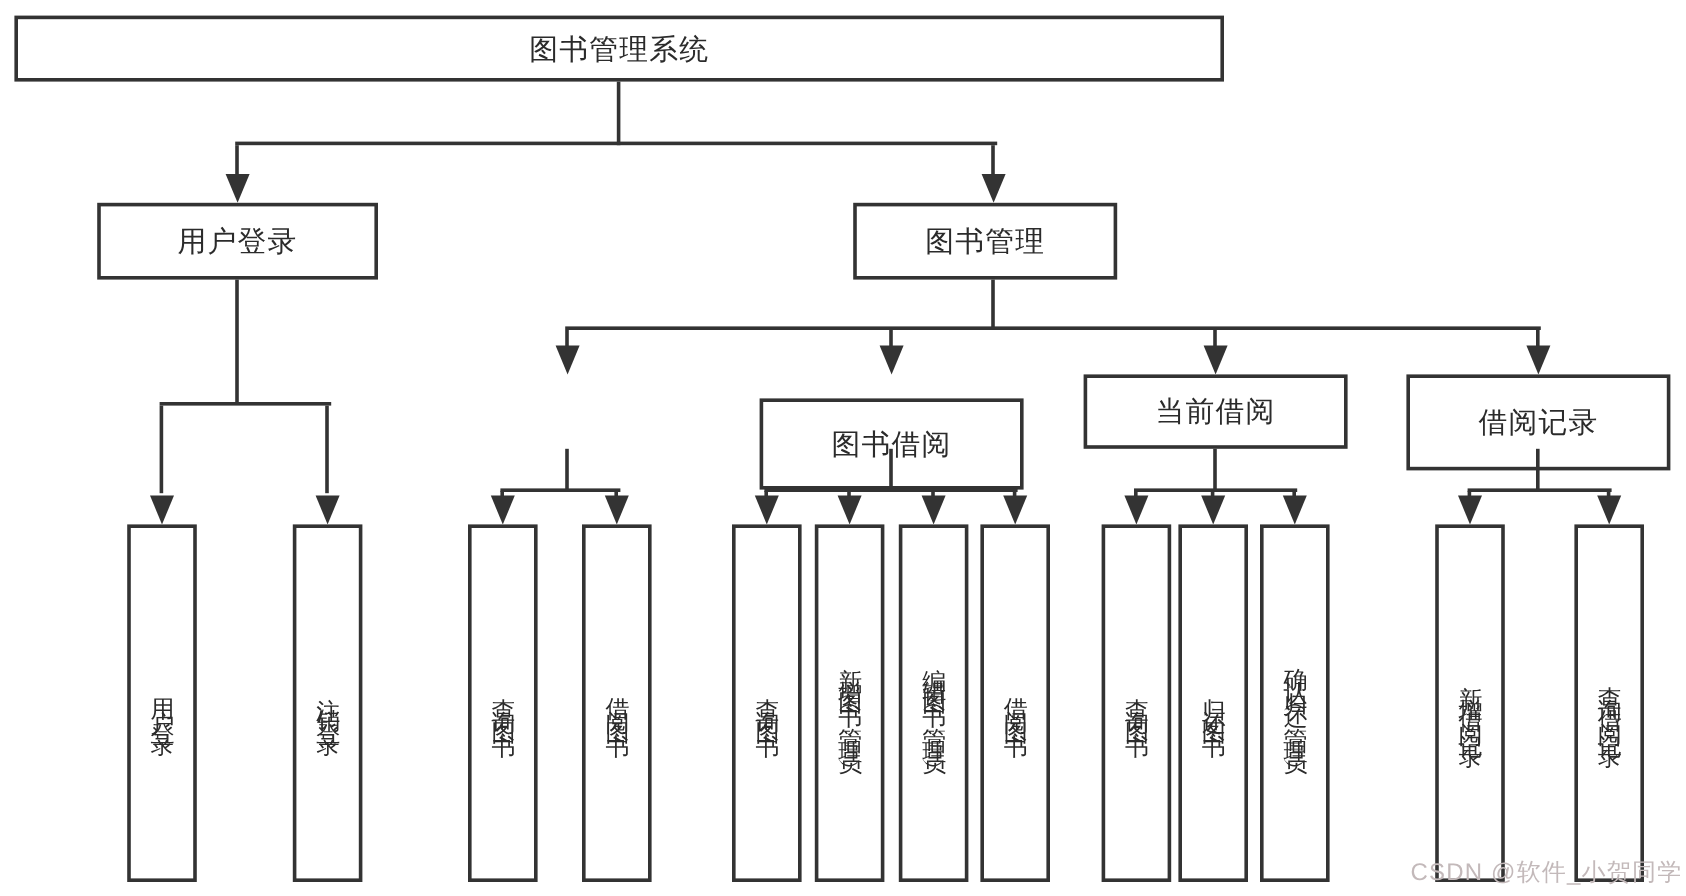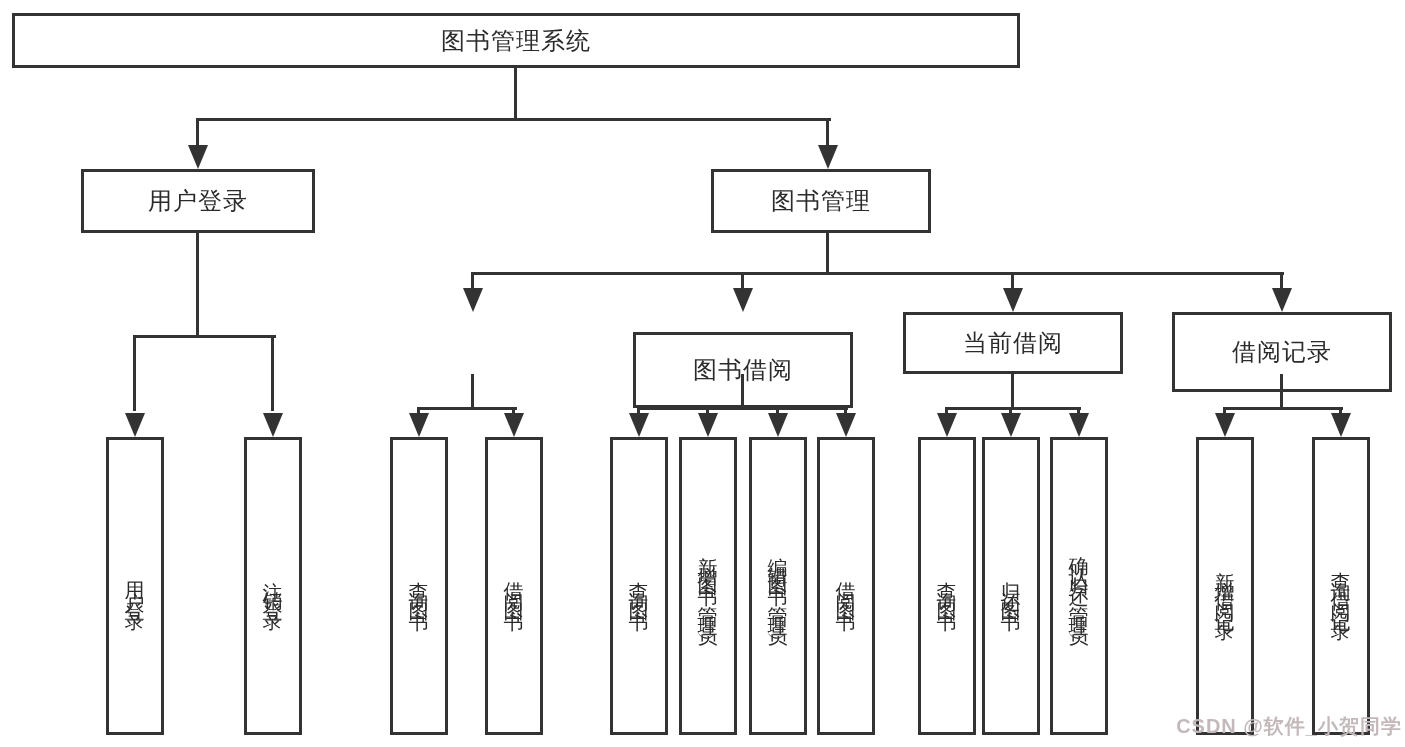--- a/index.html
+++ b/index.html
@@ -46,21 +46,20 @@
   }
   .watermark{
     position:absolute;
     right:3px;
     bottom:7px;
     font-size:20px;
     color:var(--wm);
     z-index:10;
     letter-spacing:1px;
     white-space:nowrap;
-    font-weight:bold;
   }
 </style>
 </head>
 <body>
 
 <div class="canvas">
 
   <div class="box" style="left:12px;top:13px;width:1008px;height:55px;">
     <span>图书管理系统</span>
   </div>

